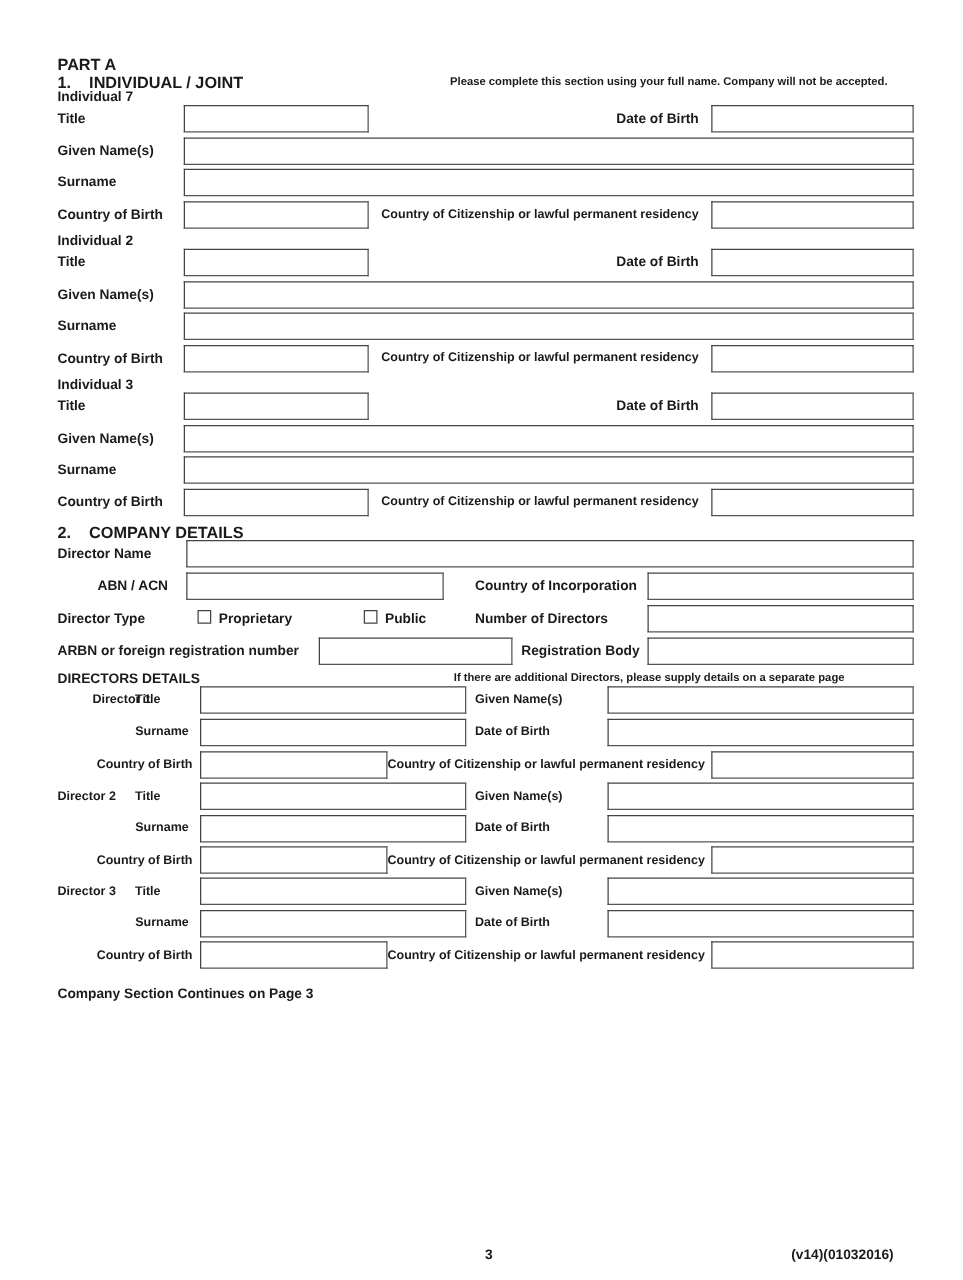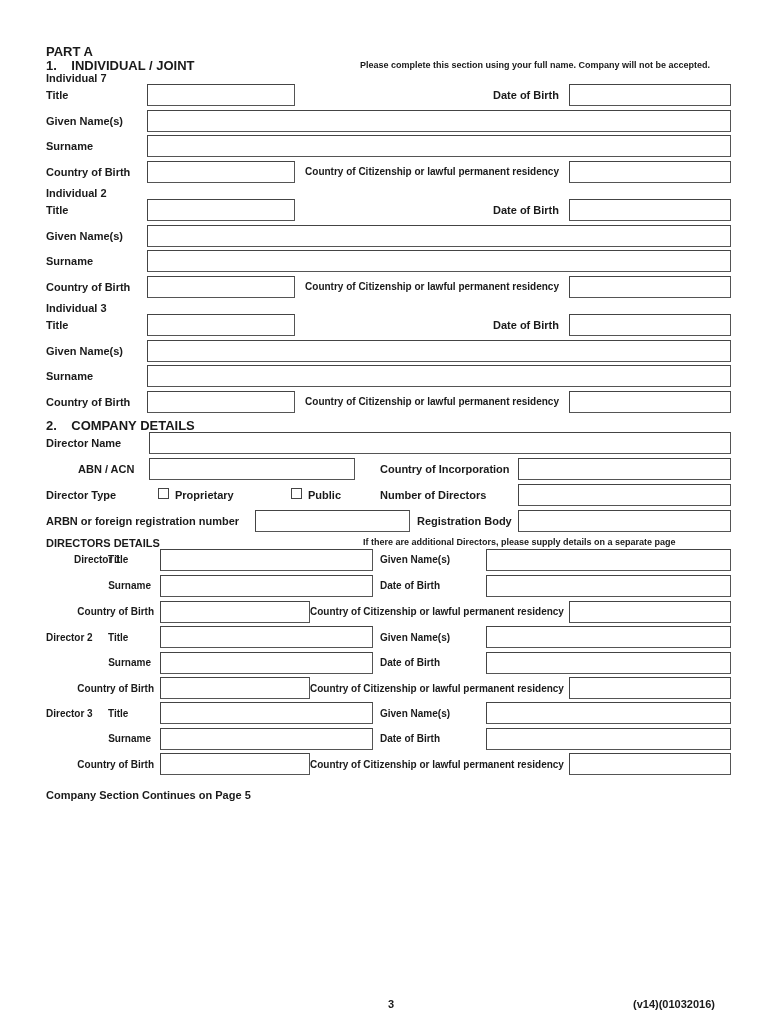--- a/index.html
+++ b/index.html
@@ -137,16 +137,16 @@
   <div class="abs lbl-sm r" style="left:80px;top:733px;width:71px;">Surname</div>
   <div class="box" style="left:160px;top:728px;width:213px;height:22px;"><input type="text" style=""></div>
   <div class="abs lbl-sm" style="left:380px;top:733px;">Date of Birth</div>
   <div class="box" style="left:486px;top:728px;width:245px;height:22px;"><input type="text" style=""></div>
   <div class="abs lbl-sm r" style="left:60px;top:759px;width:94px;">Country of Birth</div>
   <div class="box" style="left:160px;top:753px;width:150px;height:22px;"><input type="text" style=""></div>
   <div class="abs lbl-sm r" style="left:310px;top:759px;width:252px;">Country of Citizenship or lawful permanent residency</div>
   <div class="box" style="left:569px;top:753px;width:162px;height:22px;"><input type="text" style=""></div>
 </div>
 
-<div class="abs h2" style="left:46px;top:789px;">Company Section Continues on Page 5</div>
+<div class="abs h2" style="left:46px;top:789px;">Company Section Continues on Page 3</div>
 
 <div class="abs lbl" style="left:388px;top:998px;">3</div>
 <div class="abs lbl" style="left:633px;top:998px;">(v14)(01032016)</div>
 
 </body></html>

